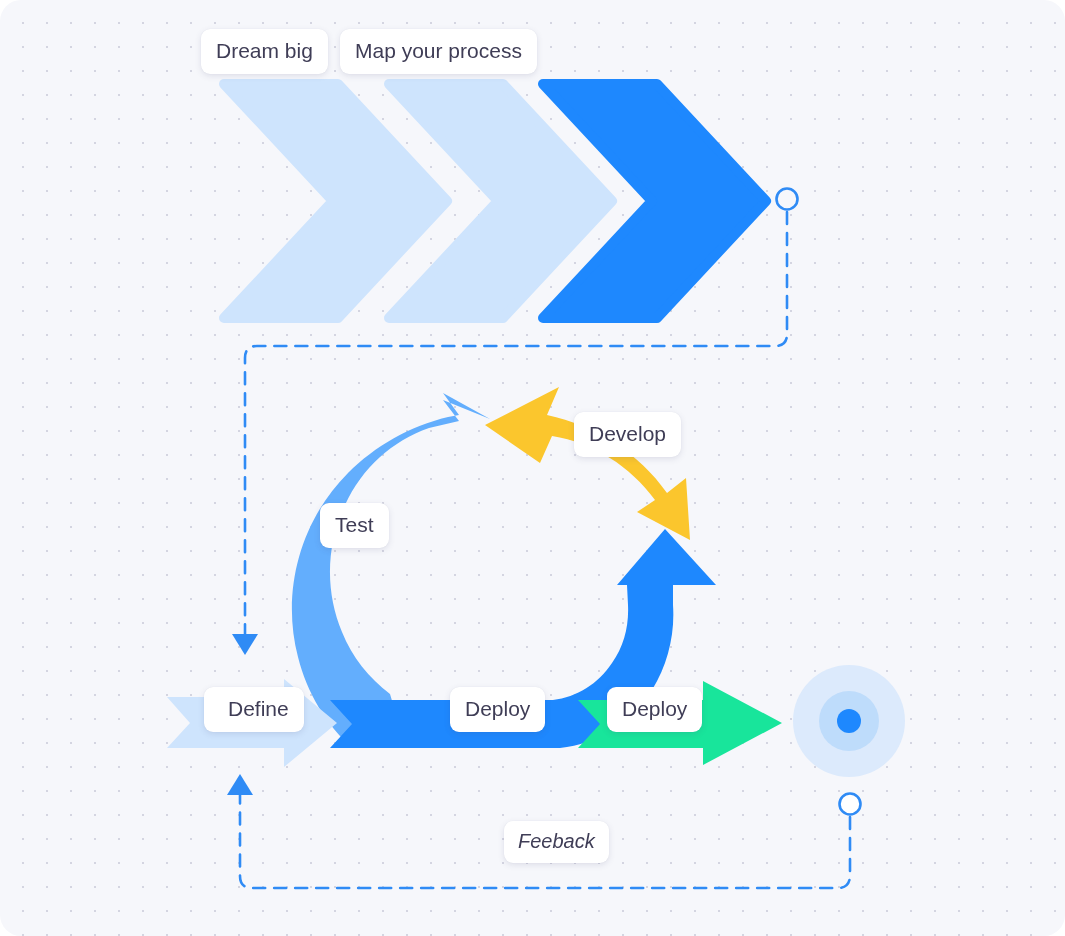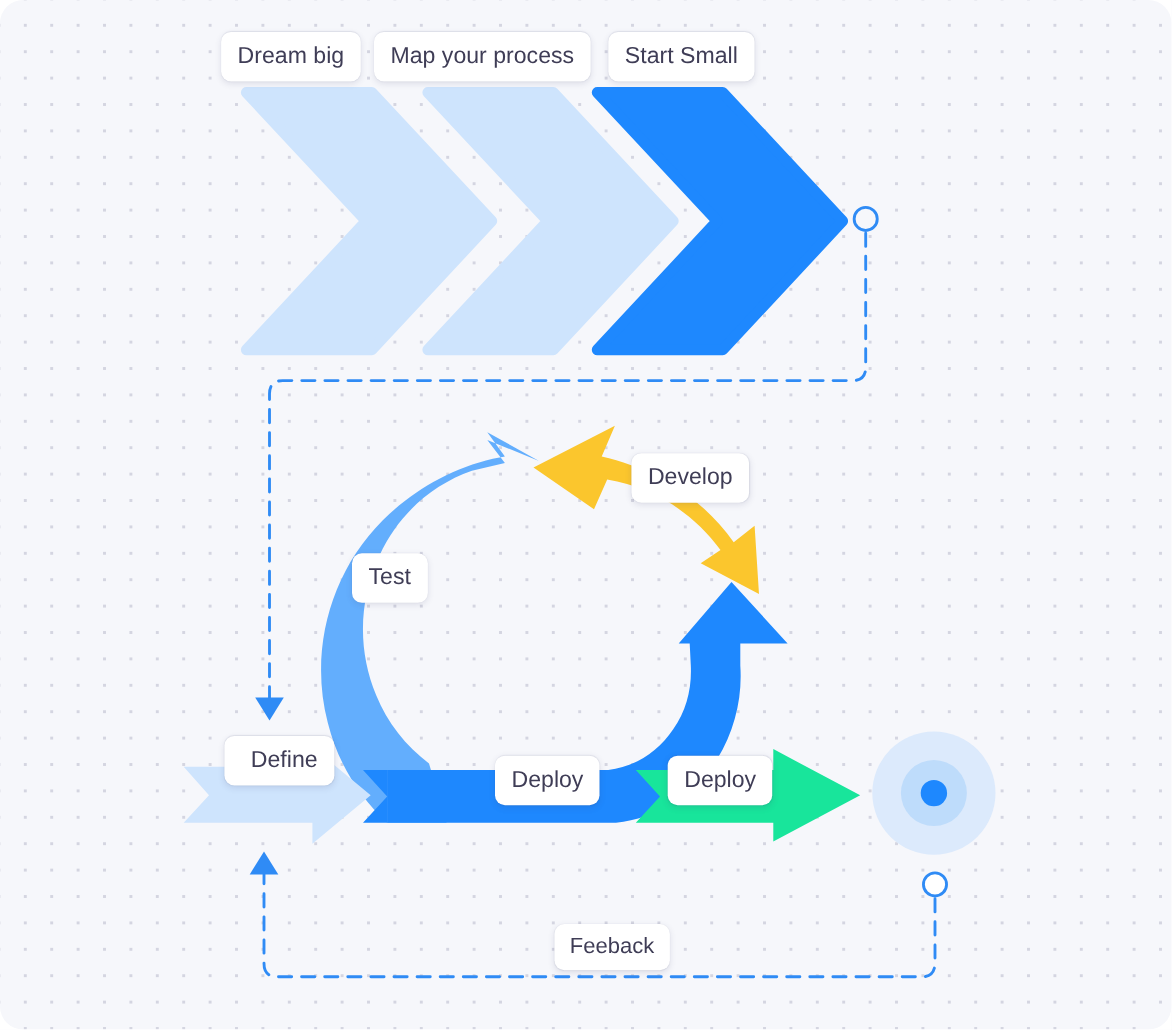--- a/index.html
+++ b/index.html
@@ -128,26 +128,25 @@
       <path d="M227 795 L253 795 L240 774 Z" fill="#2f8bf5"></path>
       <circle cx="850" cy="804" r="10.5" fill="#ffffff" stroke="#2f8bf5" stroke-width="2.6"></circle>
     </g>
 
   </svg>
 
   <div class="pill" style="left:201px;top:29px;">Dream big</div>
 
   <div class="pill" style="left:340px;top:29px;text-align:center;">Map your process</div>
 
-  <div class="pill" style="left:553px;top:29px;">Start Small</div>
 
   <div class="pill" style="left:574px;top:412px;text-align:center;">Develop</div>
 
   <div class="pill" style="left:320px;top:503px;">Test</div>
 
-  <div class="pill" style="left:204px;top:669px;padding-left:24px;">Define</div>
+  <div class="pill" style="left:204px;top:687px;padding-left:24px;">Define</div>
 
   <div class="pill" style="left:450px;top:687px;">Deploy</div>
 
   <div class="pill" style="left:607px;top:687px;">Deploy</div>
 
-  <div class="pill small" style="left:504px;top:840px;">Feeback</div>
+  <div class="pill small" style="left:504px;top:821px;font-style:italic;">Feeback</div>
 </div>
 
 </body></html>

